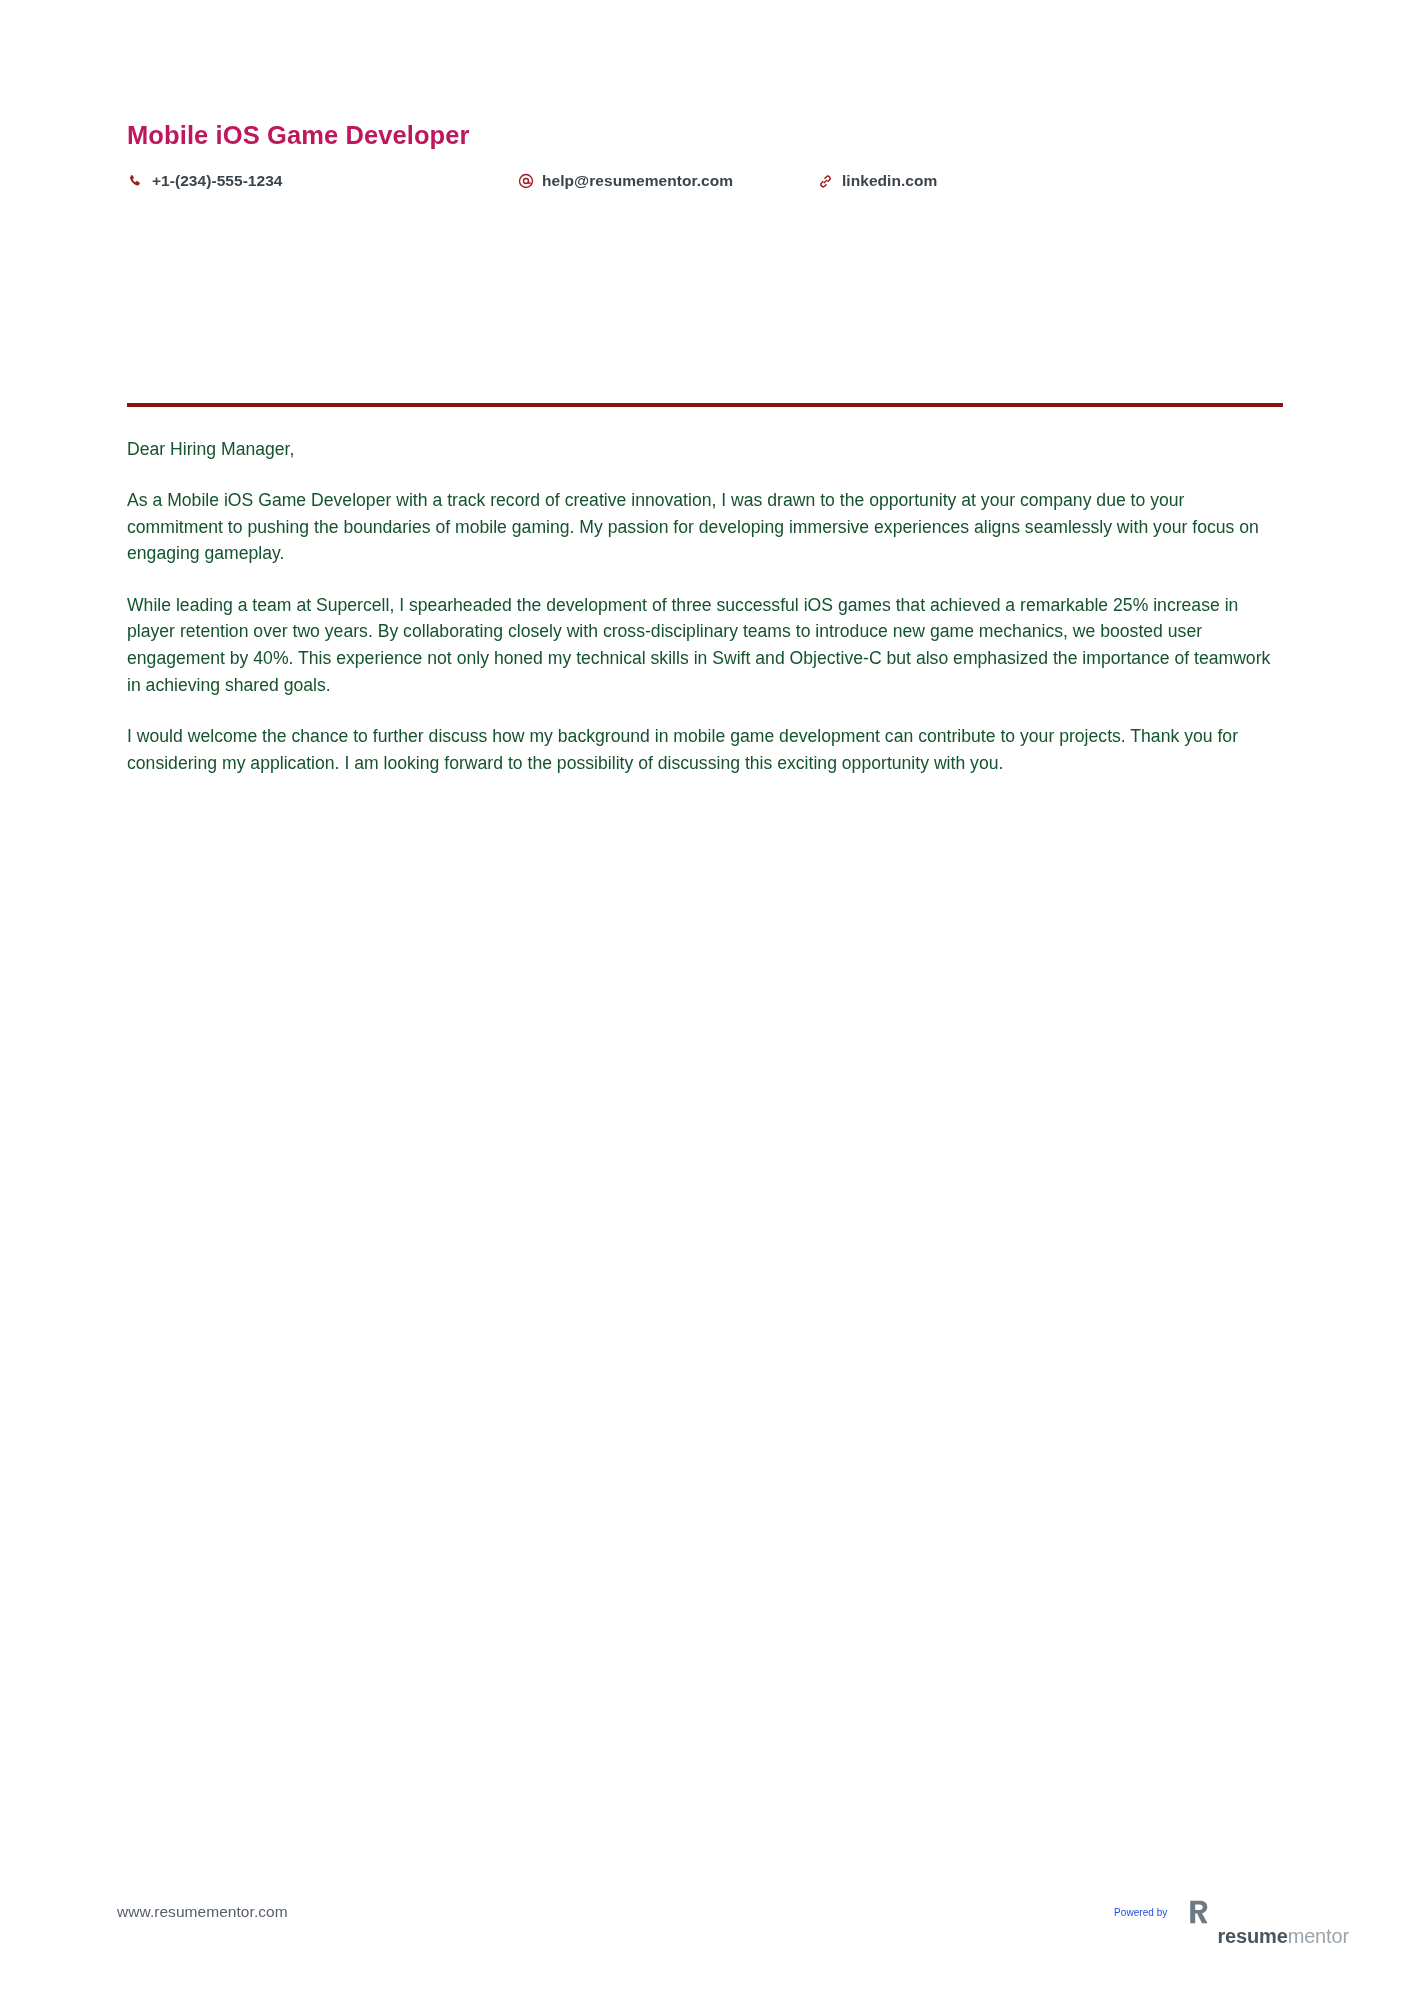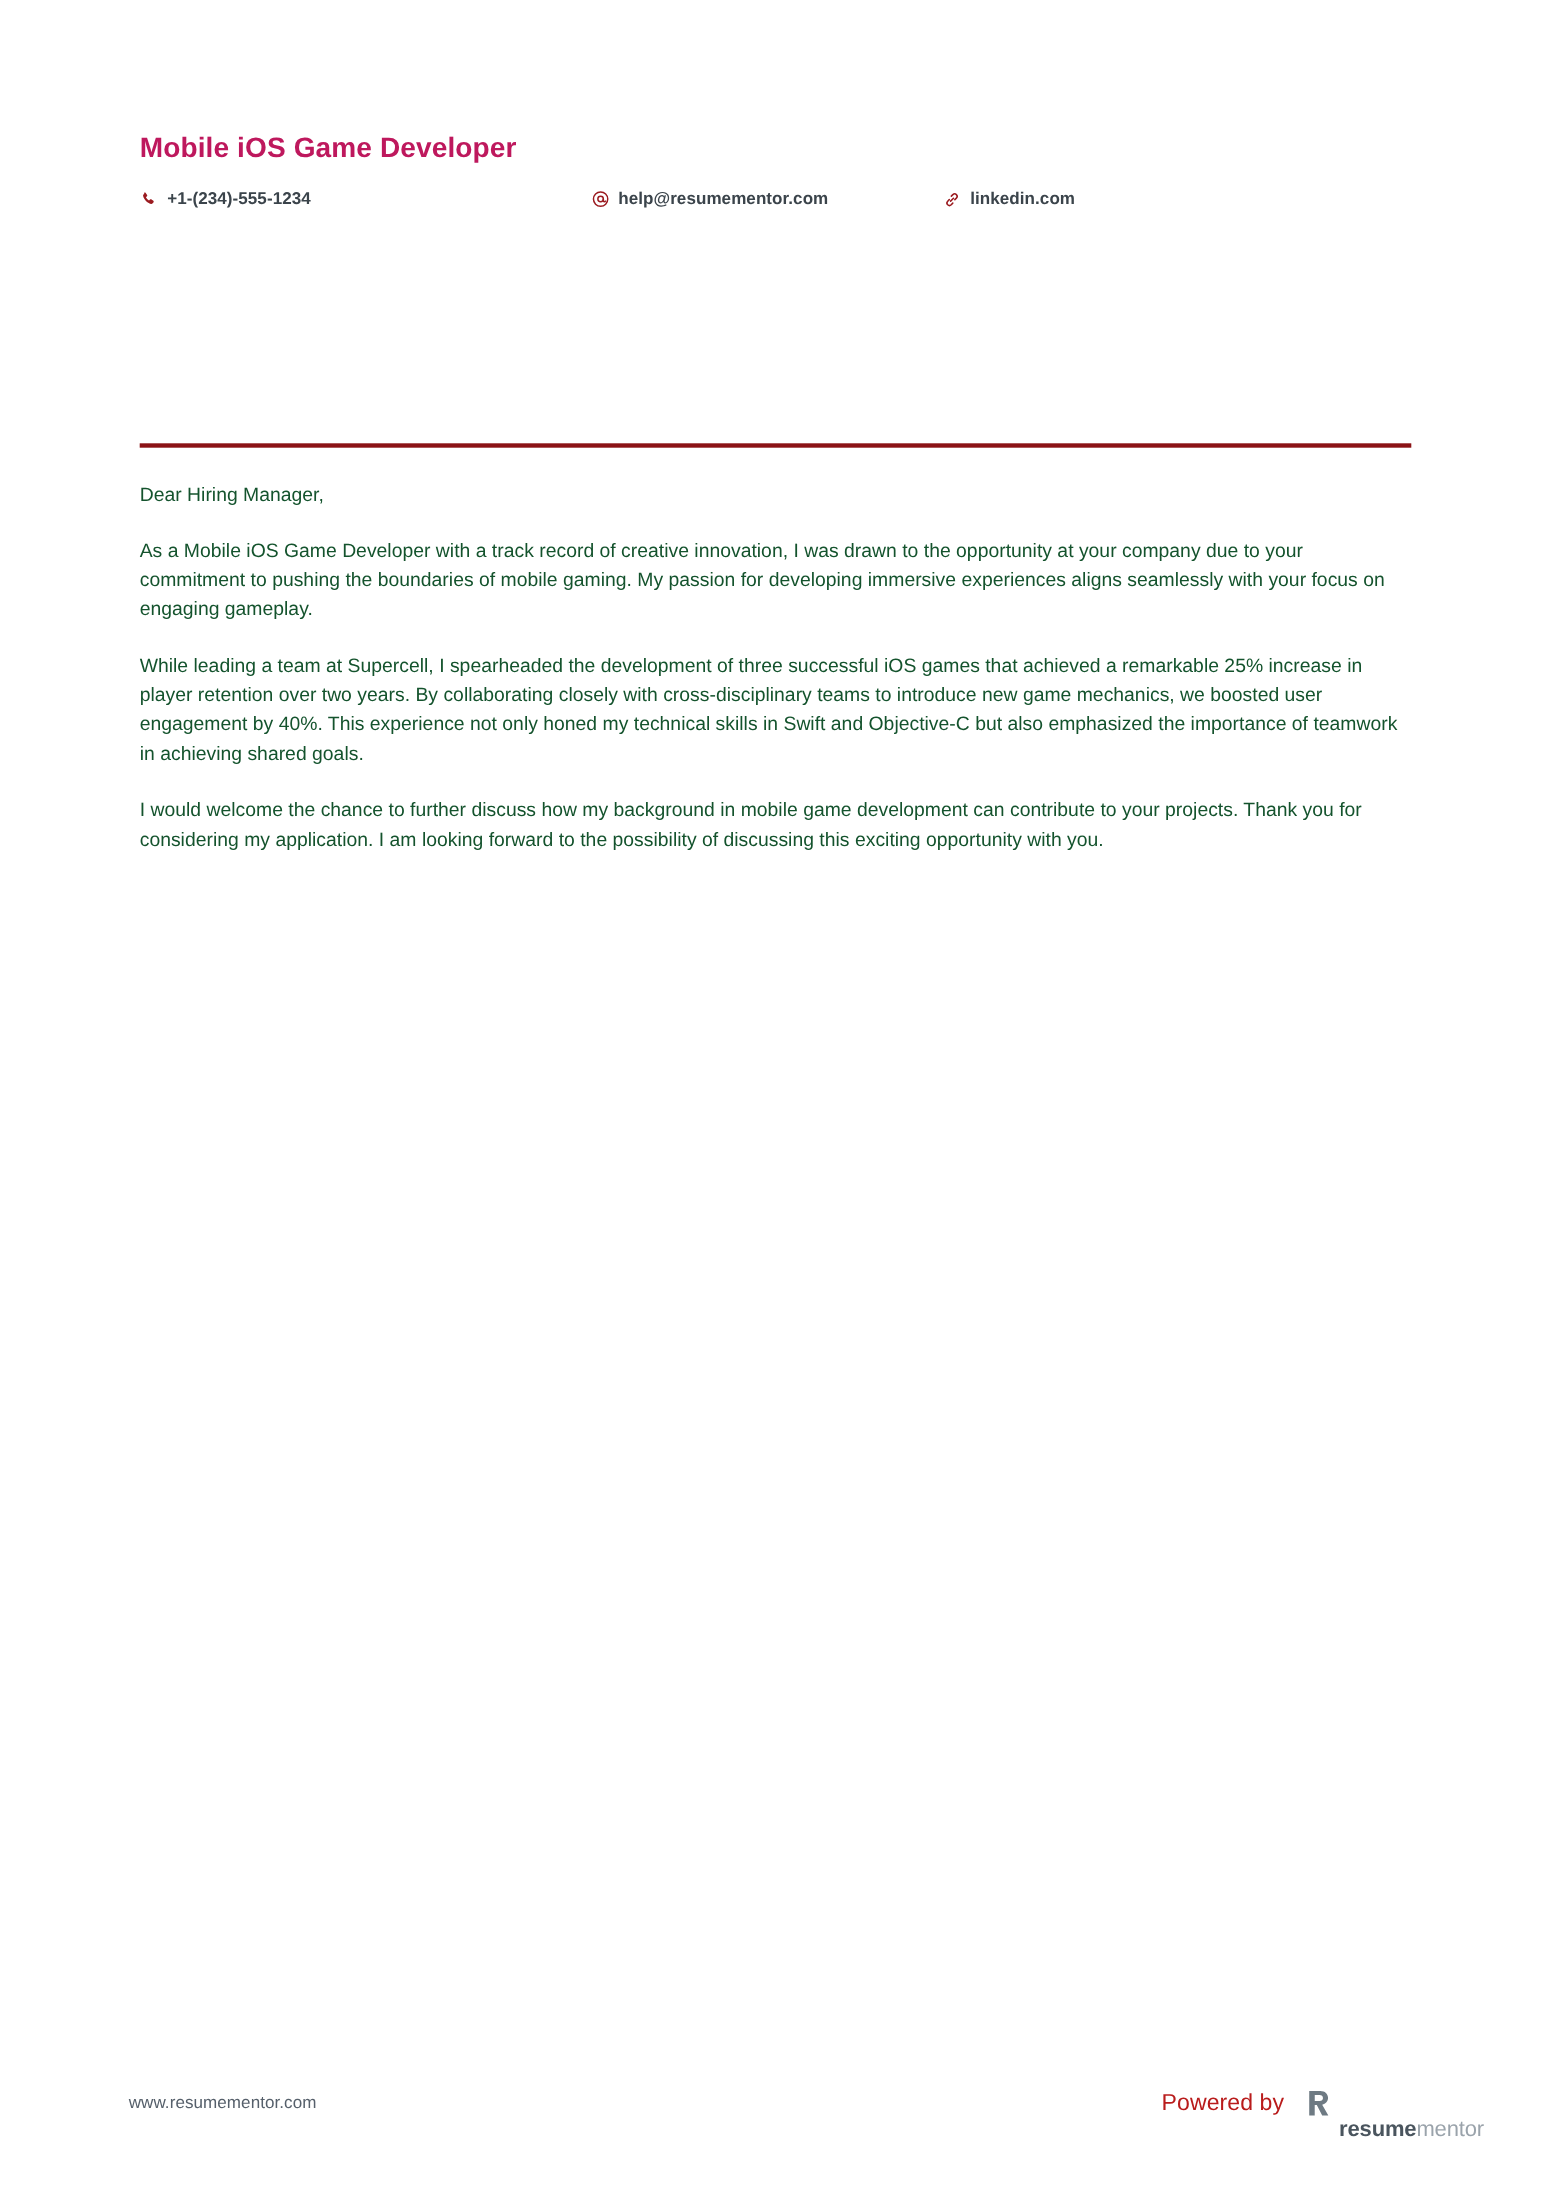--- a/index.html
+++ b/index.html
@@ -50,21 +50,20 @@
 
   
   .contact-block {
     margin-top: 22px;
   }
 
   .contact-row {
     display: flex;
     align-items: flex-start;
     margin-bottom: 8px;
-    gap: 20px;
   }
 
   .contact-item {
     display: flex;
     align-items: center;
     gap: 8px;
     font-size: 15.5px;
     font-weight: 700;
     color: #3B444B;
     letter-spacing: 0.05px;
@@ -145,22 +144,22 @@
     letter-spacing: 0.05px;
   }
 
   .footer-brand {
     display: flex;
     align-items: center;
     gap: 22px;
   }
 
   .powered-by {
-    font-size: 21px;
-    color: #b91c1c;
+    font-size: 10px;
+    color: #1d4ed8;
     letter-spacing: 0.05px;
   }
 
   .brand-lockup {
     display: flex;
     align-items: center;
     gap: 9px;
   }
 
   .brand-mark {

